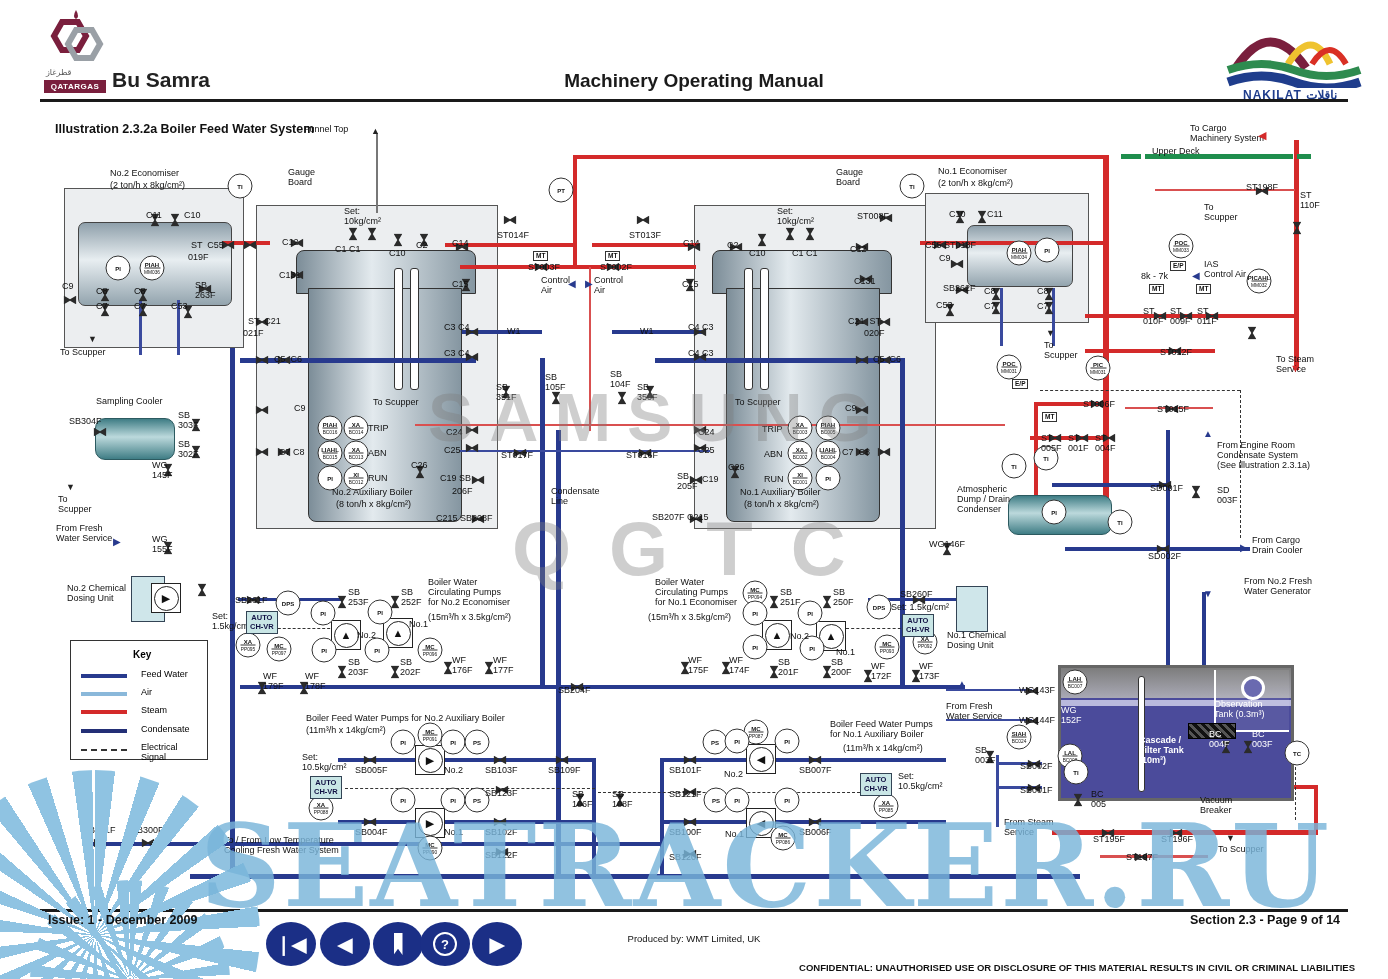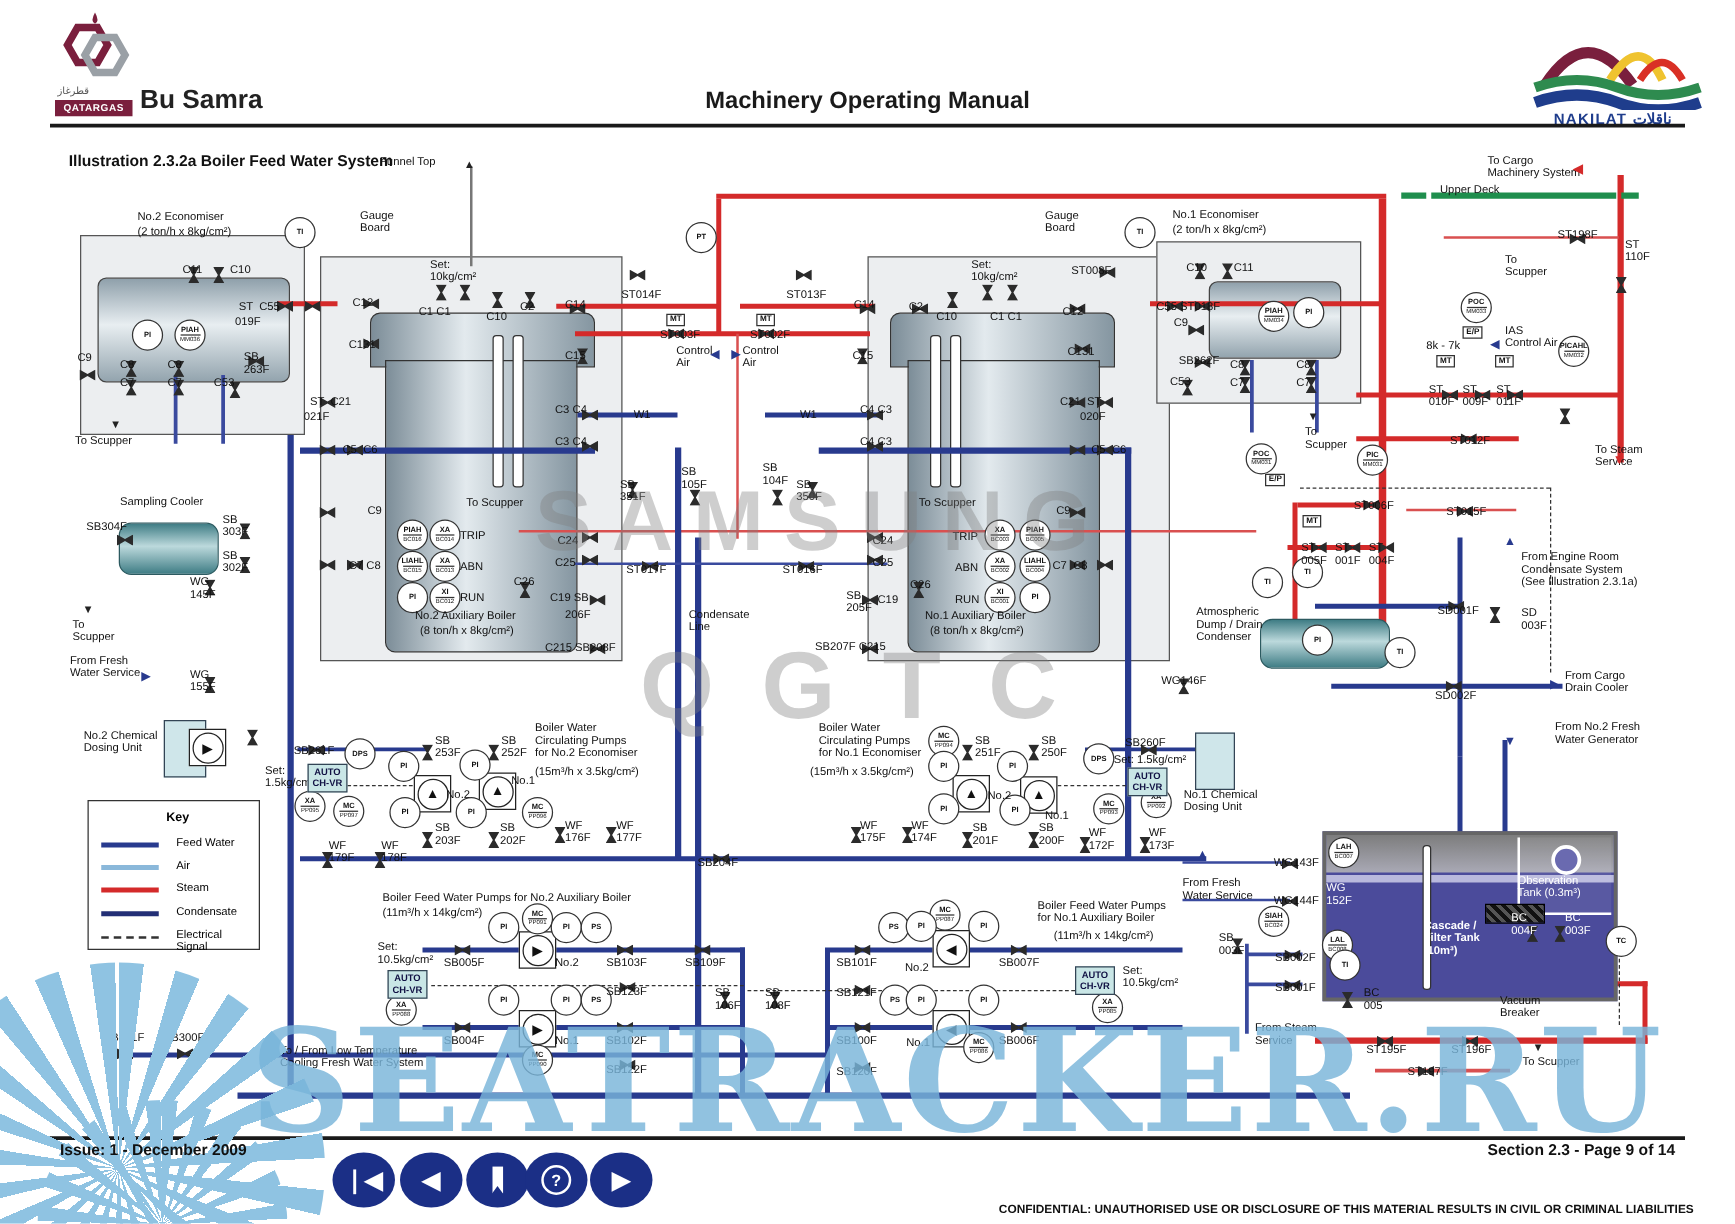--- a/index.html
+++ b/index.html
@@ -960,20 +960,21 @@
       <path d="M90 54 Q108 26 124 54" fill="none" stroke="#d93025" stroke-width="6"></path>
       <path d="M6 60 Q40 48 72 60 T138 60" fill="none" stroke="#2e8b4f" stroke-width="8"></path>
       <path d="M6 72 Q40 60 72 72 T138 72" fill="none" stroke="#1f3d8c" stroke-width="9"></path>
     </svg>
     <div id="nak-txt"><span>NAKILAT</span> <span>ناقلات</span></div>
     <div class="hline" style="left:40px;top:99px;width:1308px;height:3px;"></div>
   </div>
 
   <div class="hline" style="left:40px;top:909px;width:1308px;height:3px;z-index:46;"></div>
   <div class="fz" id="f-issue">Issue: 1  -  December 2009</div>
+  <div class="fz" id="f-prod">Produced by: WMT Limited, UK</div>
   <div class="fz" id="f-sect">Section 2.3 - Page 9 of 14</div>
   <div class="fz" id="f-conf">CONFIDENTIAL: UNAUTHORISED USE OR DISCLOSURE OF THIS MATERIAL RESULTS IN CIVIL OR CRIMINAL LIABILITIES</div>
 
   <div class="nav" style="left:266px;">❘◀</div>
   <div class="nav" style="left:320px;">◀</div>
   <div class="nav" style="left:373px;">
       <div class="ribbon"></div>
     </div>
   <div class="nav" style="left:420px;">
       <div class="help">?</div>

